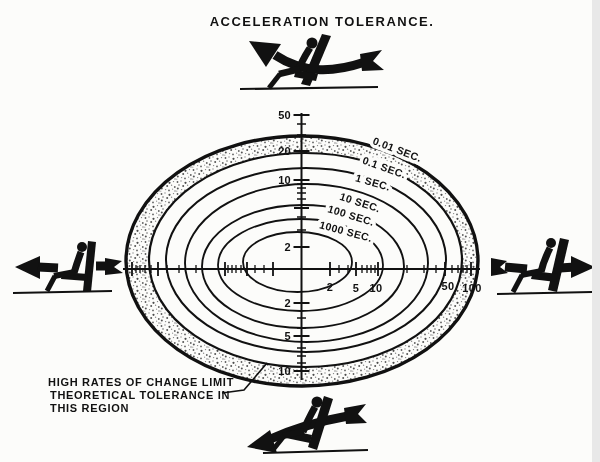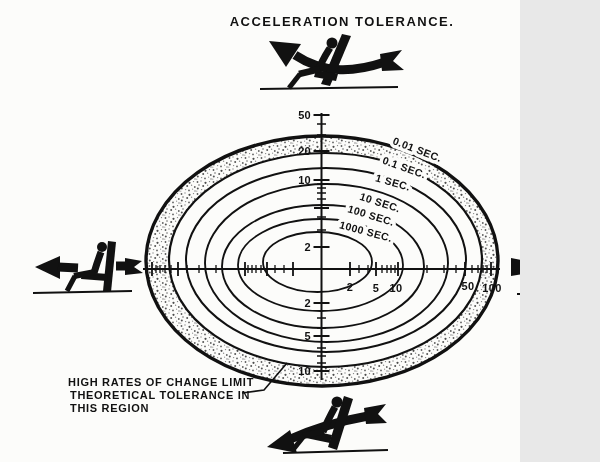--- a/index.html
+++ b/index.html
@@ -1,18 +1,18 @@
 <!DOCTYPE html>
 <html><head>
 <meta charset="utf-8">
 <style>
   html,body{margin:0;padding:0;background:#e8e8e8;}
   .canvas{
-    position:relative;width:500px;height:462px;background:#fcfcfa;
-    font-family:"Liberation Sans",sans-serif;overflow:hidden;padding-left:20px;
+    position:relative;width:592px;height:462px;background:#fcfcfa;
+    font-family:"Liberation Sans",sans-serif;overflow:hidden;
   }
   svg{display:block;}
   text{fill:#111;font-family:"Liberation Sans",sans-serif;font-weight:bold;}
   .title-text{font-size:13px;letter-spacing:1.5px;}
   .tick-label{font-size:11px;letter-spacing:0.3px;}
   .curve-label{font-size:10.5px;letter-spacing:0.4px;paint-order:stroke;stroke:#fcfcfa;stroke-width:7px;stroke-linejoin:round;}
   .anno-text{font-size:11px;letter-spacing:0.7px;}
   .ink{stroke:#111;fill:none;}
   .fig{fill:#111;stroke:none;}
   .figline{stroke:#111;fill:none;}

